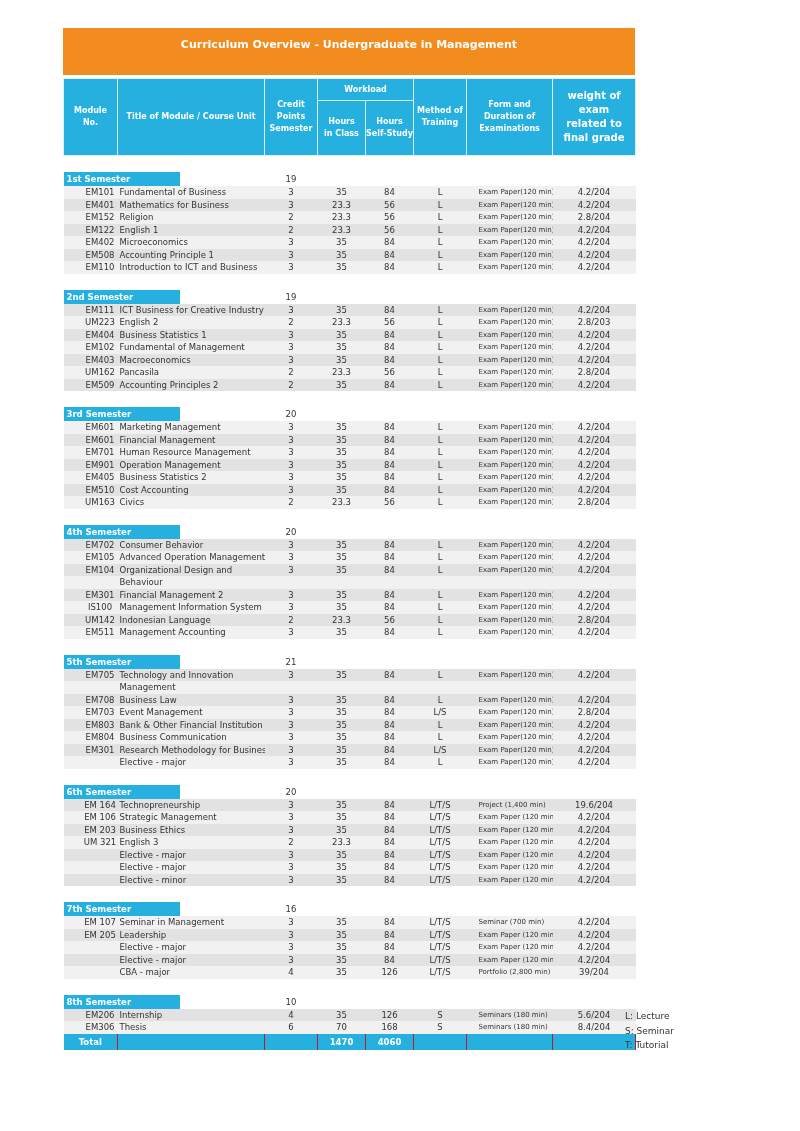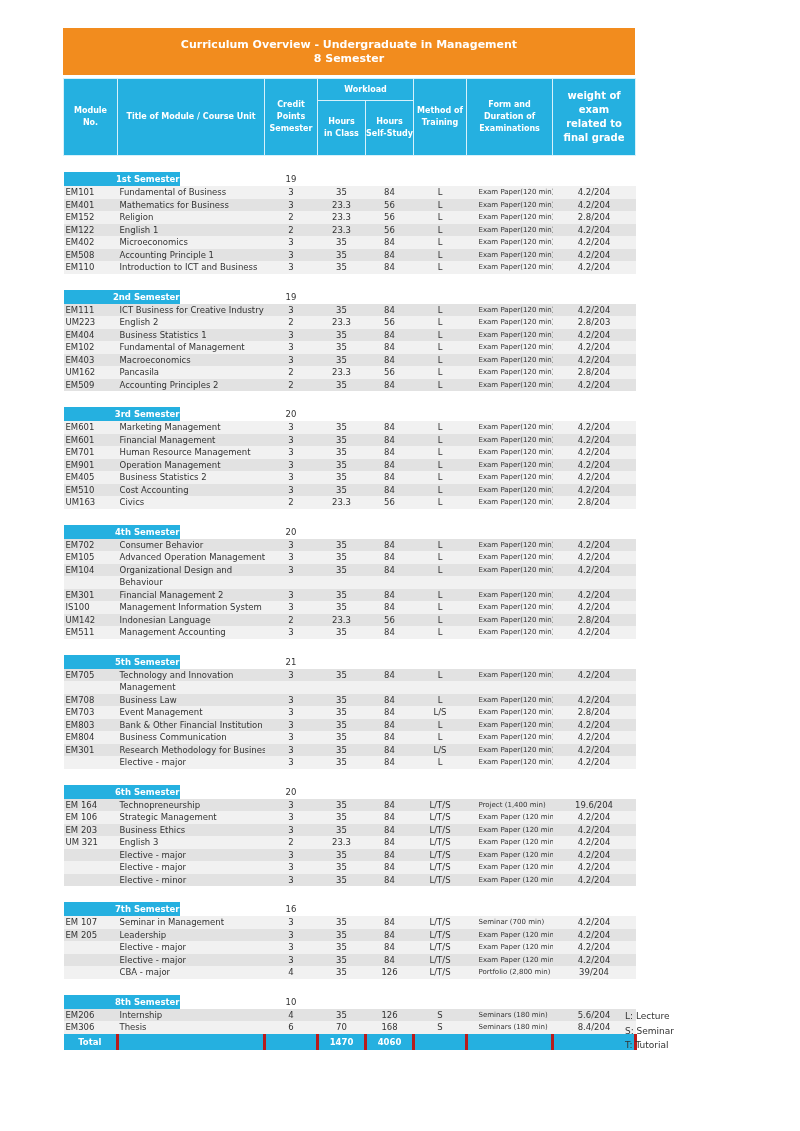--- a/index.html
+++ b/index.html
@@ -5,35 +5,34 @@
   body { margin:0; background:#ffffff; width:800px; height:1131px; position:relative; font-family:"DejaVu Sans", sans-serif; color:#333; }
   .wrap { position:absolute; left:27px; top:28px; width:572px;margin-left:36px; }
   .title { background:#f28c1e; color:#fff; text-align:center; font-weight:bold; font-size:11px; line-height:14px; height:47px; padding-top:10px; box-sizing:border-box; }
   table { border-collapse:collapse; width:572px; table-layout:fixed; }
   .hdr th { background:#25b0e0; color:#fff; font-size:8px; font-weight:bold; border:1px solid #d6f1fb; line-height:12px; padding:0; text-align:center; }
   td { font-size:8.5px; height:12.5px; padding:0; line-height:12px; white-space:nowrap; overflow:hidden; }
   tr.row:nth-child(odd) td { background:#f1f1f1; }
   tr.row:nth-child(even) td { background:#e2e2e2; }
   td.c { text-align:center; }
   td.exam { font-size:7px; padding-left:12px; }
-  td.code { padding-left:2px; }
+  td.code { padding-left:19px;text-align:center; }
   td.title-cell { padding-left:2px; }
   .semhead td { height:14px; background:#fff; }
-  .sembadge { display:inline-block; background:#25b0e0; color:#fff; font-weight:bold; font-size:8.5px; width:113px; padding-left:3px; line-height:14px;text-align:right; }
+  .sembadge { display:inline-block; background:#25b0e0; color:#fff; font-weight:bold; font-size:8.5px; width:113px; padding-left:3px; line-height:14px; }
   .spacer td { height:16px; background:#fff; }
-  .total td { background:#25b0e0; color:#fff; font-weight:bold; font-size:8.5px; height:16px; border-right:3px solid #b91c1c; }
+  .total td { background:#25b0e0; color:#fff; font-weight:bold; font-size:8.5px; height:16px; border-right:1px solid #b91c1c; }
   .legend { position:absolute; left:625px; top:1009px; font-size:9px; line-height:14.5px; color:#333; }
 </style>
 </head>
 <body>
 
 <div class="wrap">
   <div class="title">
     <div>Curriculum Overview - Undergraduate in Management</div>
-    <div>8 Semester</div>
   </div>
   <table style="margin-top:3px;">
     <colgroup>
       <col style="width:54px">
         <col style="width:147px">
         <col style="width:53px">
         <col style="width:48px">
         <col style="width:48px">
         <col style="width:53px">
         <col style="width:86px">

